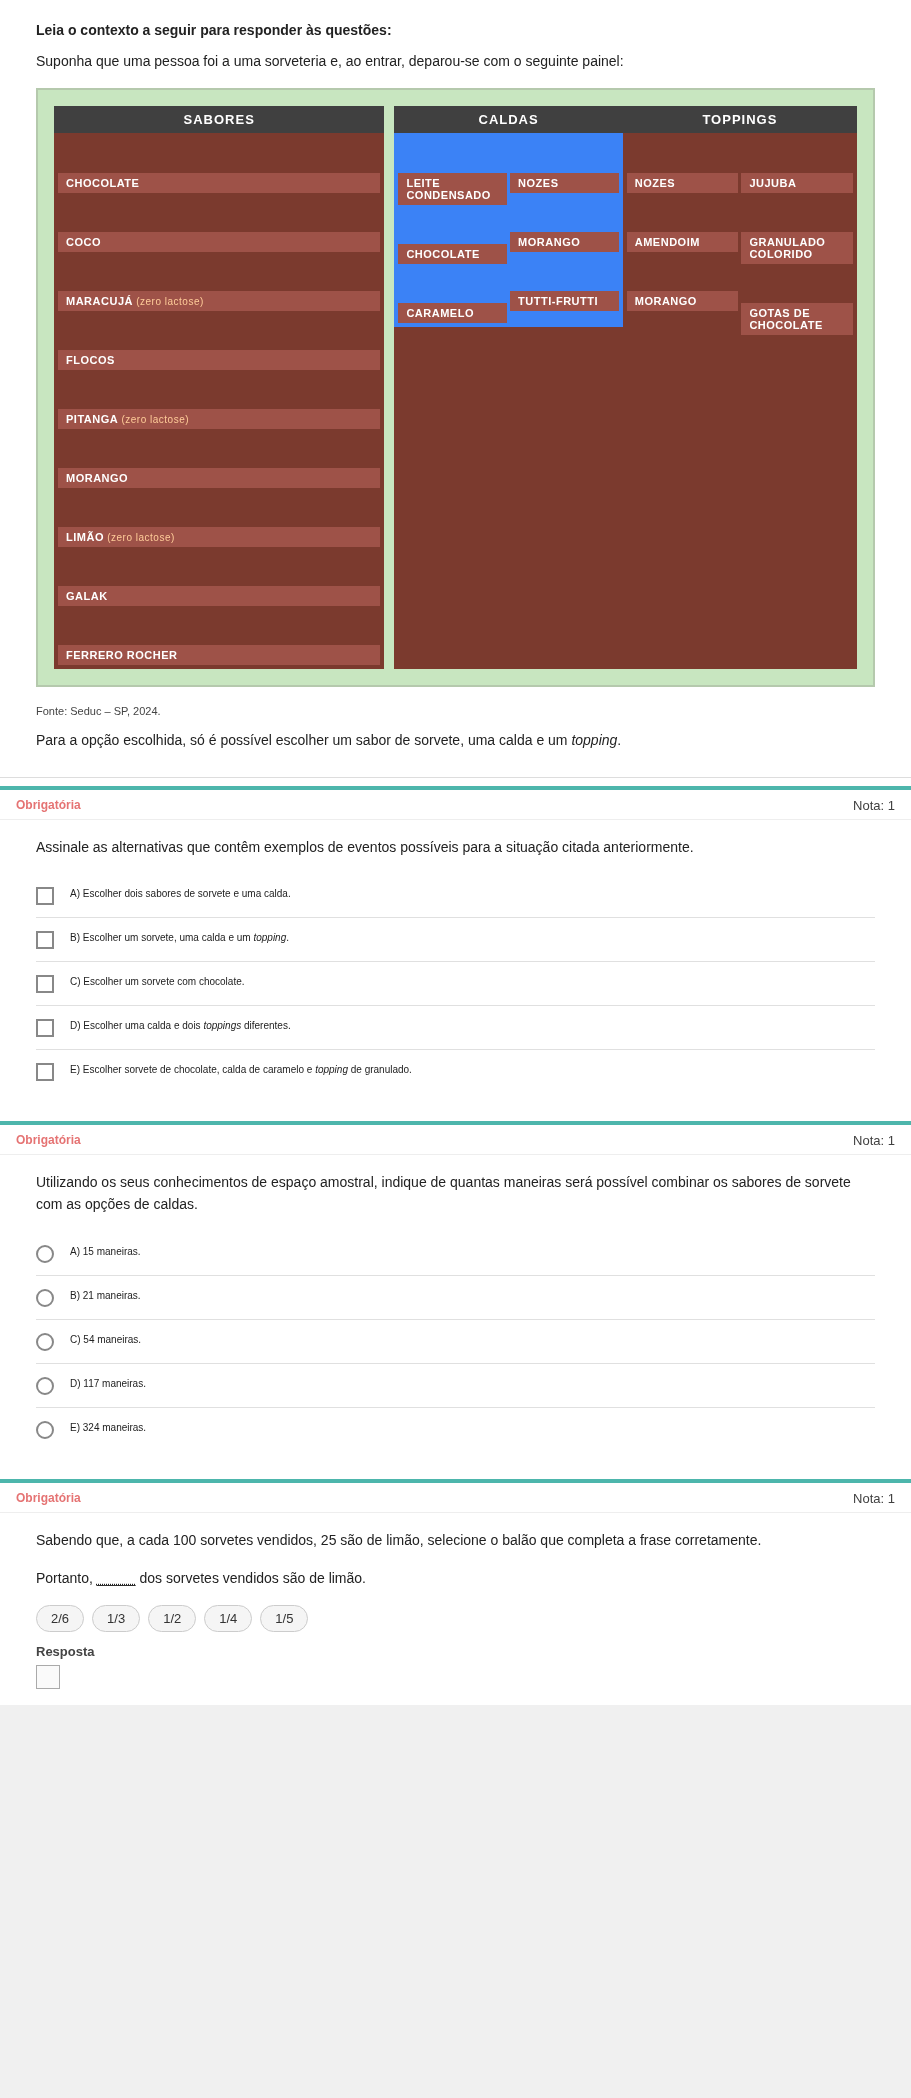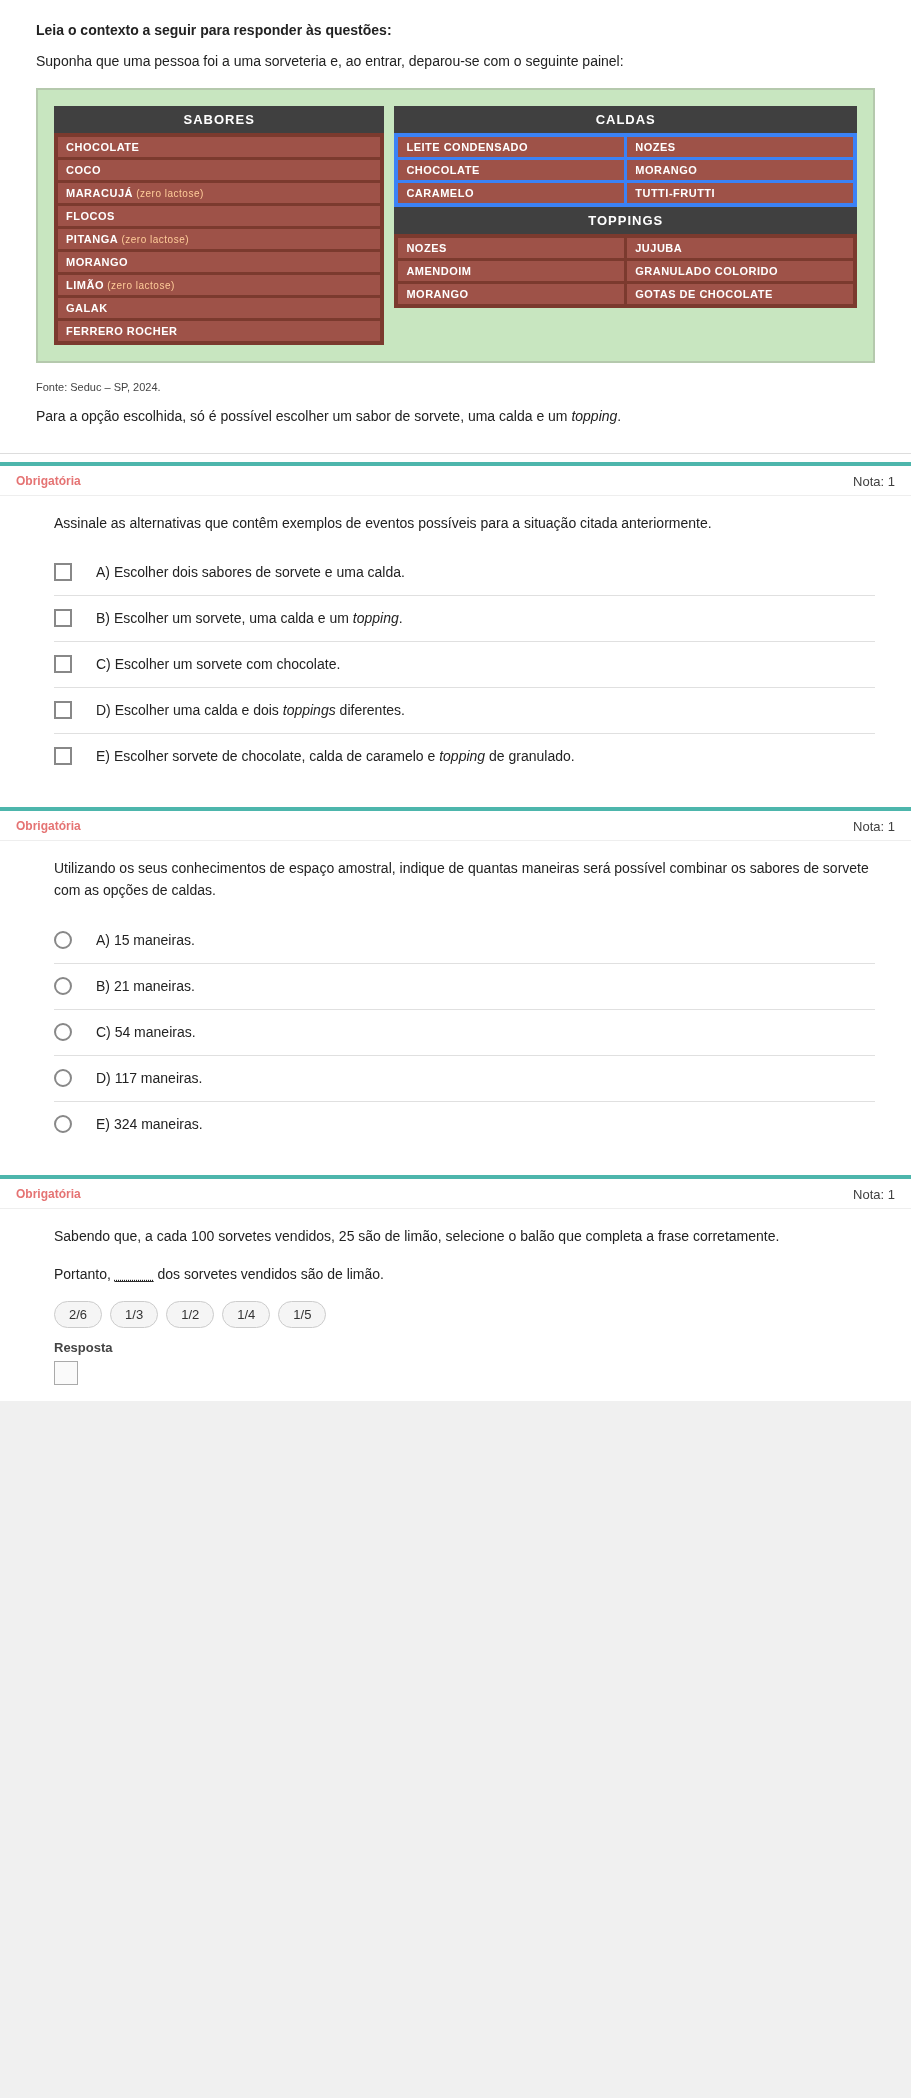--- a/index.html
+++ b/index.html
@@ -39,21 +39,21 @@
       gap: 10px;
     }
 
     .panel-left {
       flex: 1;
     }
 
     .panel-right {
       flex: 1.4;
       display: flex;
-      flex-direction: column;
+      flex-direction: row;
     }
 
     .panel-section {
       background: #7b3a2e;
     }
 
     .panel-section-header {
       background: #404040;
       color: #fff;
       font-weight: bold;
@@ -71,20 +71,21 @@
       background: #7b3a2e;
     }
 
     .panel-item {
       background: #9e5248;
       color: #fff;
       font-size: 11px;
       font-weight: bold;
       padding: 4px 8px;
       letter-spacing: 0.5px;
+      margin-top: 36px;
     }
 
     .panel-item .zero-lactose {
       font-weight: normal;
       font-size: 10px;
       color: #ffcc99;
     }
 
     .caldas-section {
       background: #7b3a2e;
@@ -161,21 +162,21 @@
       font-size: 12px;
       font-weight: bold;
     }
 
     .question-nota {
       font-size: 13px;
       color: #404040;
     }
 
     .question-body {
-      padding: 16px 36px 16px 54px;
+      padding: 16px 36px 16px 36px;
     }
 
     .question-text {
       font-size: 14px;
       line-height: 1.6;
       margin-bottom: 16px;
     }
 
     
     .option-row {
@@ -208,23 +209,22 @@
       height: 18px;
       border: 2px solid #888;
       border-radius: 50%;
       background: #fff;
       flex-shrink: 0;
       margin-top: 1px;
       cursor: pointer;
     }
 
     .option-label {
-      font-size: 14px;
+      font-size: 10px;
       line-height: 1.5;
-      margin-left: 8px;
     }
 
     .option-label em {
       font-style: italic;
     }
 
     
     .fraction-options {
       display: flex;
       gap: 8px;

